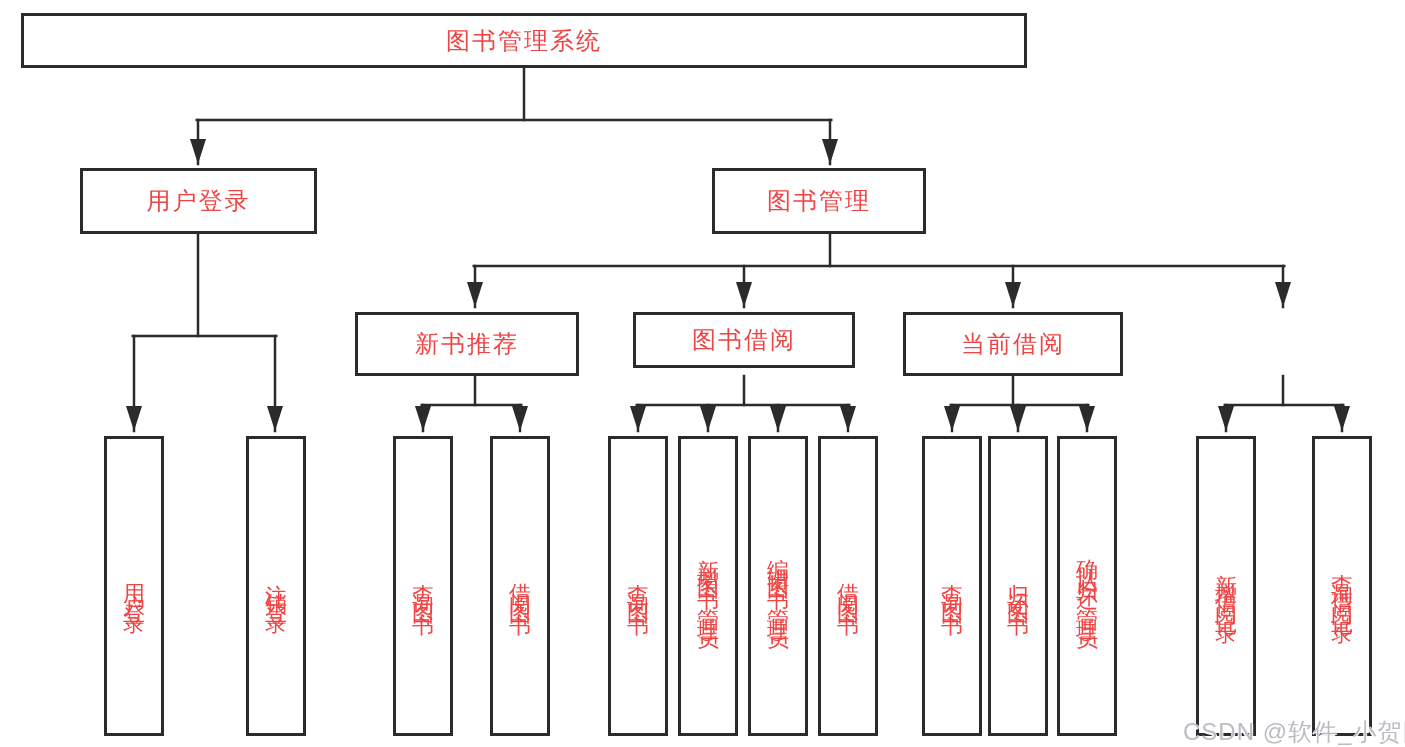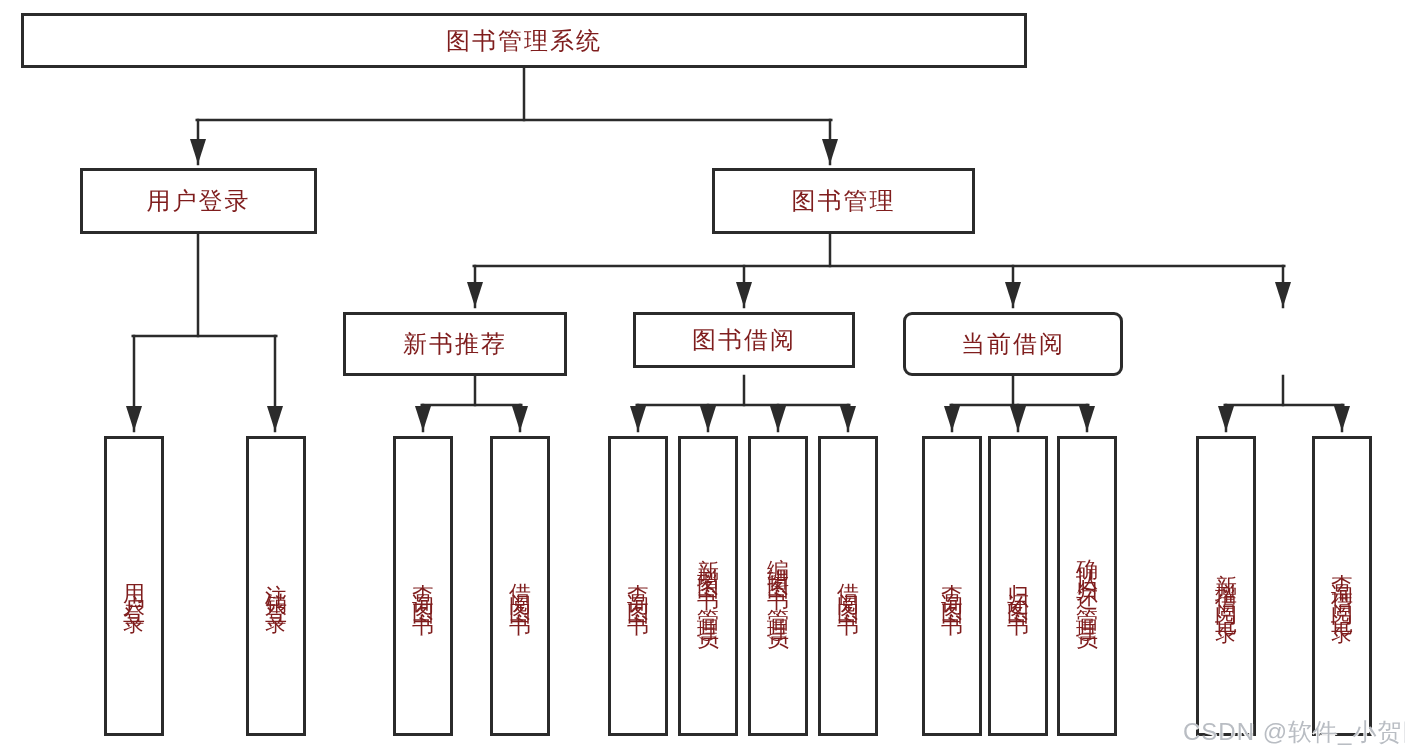--- a/index.html
+++ b/index.html
@@ -3,21 +3,21 @@
 <meta charset="utf-8">
 <style>
   html,body { margin:0; padding:0; background:#ffffff; }
   .stage {
     position:relative; width:1405px; height:747px; background:#ffffff;
     font-family:"Liberation Sans","DejaVu Sans",sans-serif; overflow:hidden;
   }
   .wires { position:absolute; left:0; top:0; z-index:0; }
   .box {
     position:absolute; box-sizing:border-box; background:#ffffff;
-    border:3px solid #2b2b2b; color:#7f1d1d; z-index:1;
+    border:3px solid #2b2b2b; color:#ef4444; z-index:1;
     display:flex; align-items:center; justify-content:center;
     text-align:center;
   }
   .hbox { font-size:24px; letter-spacing:2px; white-space:nowrap; }
   .leaf {
     top:436px; width:60px; height:300px;
     writing-mode:vertical-rl; text-orientation:mixed;
     font-size:22px; letter-spacing:10px; line-height:1;
   }
   .watermark {
@@ -81,31 +81,31 @@
     </g>
   </svg>
 
   <div class="box hbox" style="left:21px;top:13px;width:1006px;height:55px;">
     <span>图书管理系统</span>
   </div>
 
   <div class="box hbox" style="left:80px;top:168px;width:237px;height:66px;">
     <span>用户登录</span>
   </div>
-  <div class="box hbox" style="left:712px;top:168px;width:263px;height:66px;">
+  <div class="box hbox" style="left:712px;top:168px;width:214px;height:66px;">
     <span>图书管理</span>
   </div>
 
-  <div class="box hbox" style="left:343px;top:312px;width:224px;height:64px;">
+  <div class="box hbox" style="left:355px;top:312px;width:224px;height:64px;">
     <span>新书推荐</span>
   </div>
   <div class="box hbox" style="left:633px;top:312px;width:222px;height:56px;">
     <span>图书借阅</span>
   </div>
-  <div class="box hbox" style="left:903px;top:312px;width:220px;height:64px;border-radius:9px;">
+  <div class="box hbox" style="left:903px;top:312px;width:220px;height:64px;">
     <span>当前借阅</span>
   </div>
 
   <div class="box leaf" style="left:104px;">
     <span>用户登录</span>
   </div>
   <div class="box leaf" style="left:246px;">
     <span>注销登录</span>
   </div>
   <div class="box leaf" style="left:393px;">

